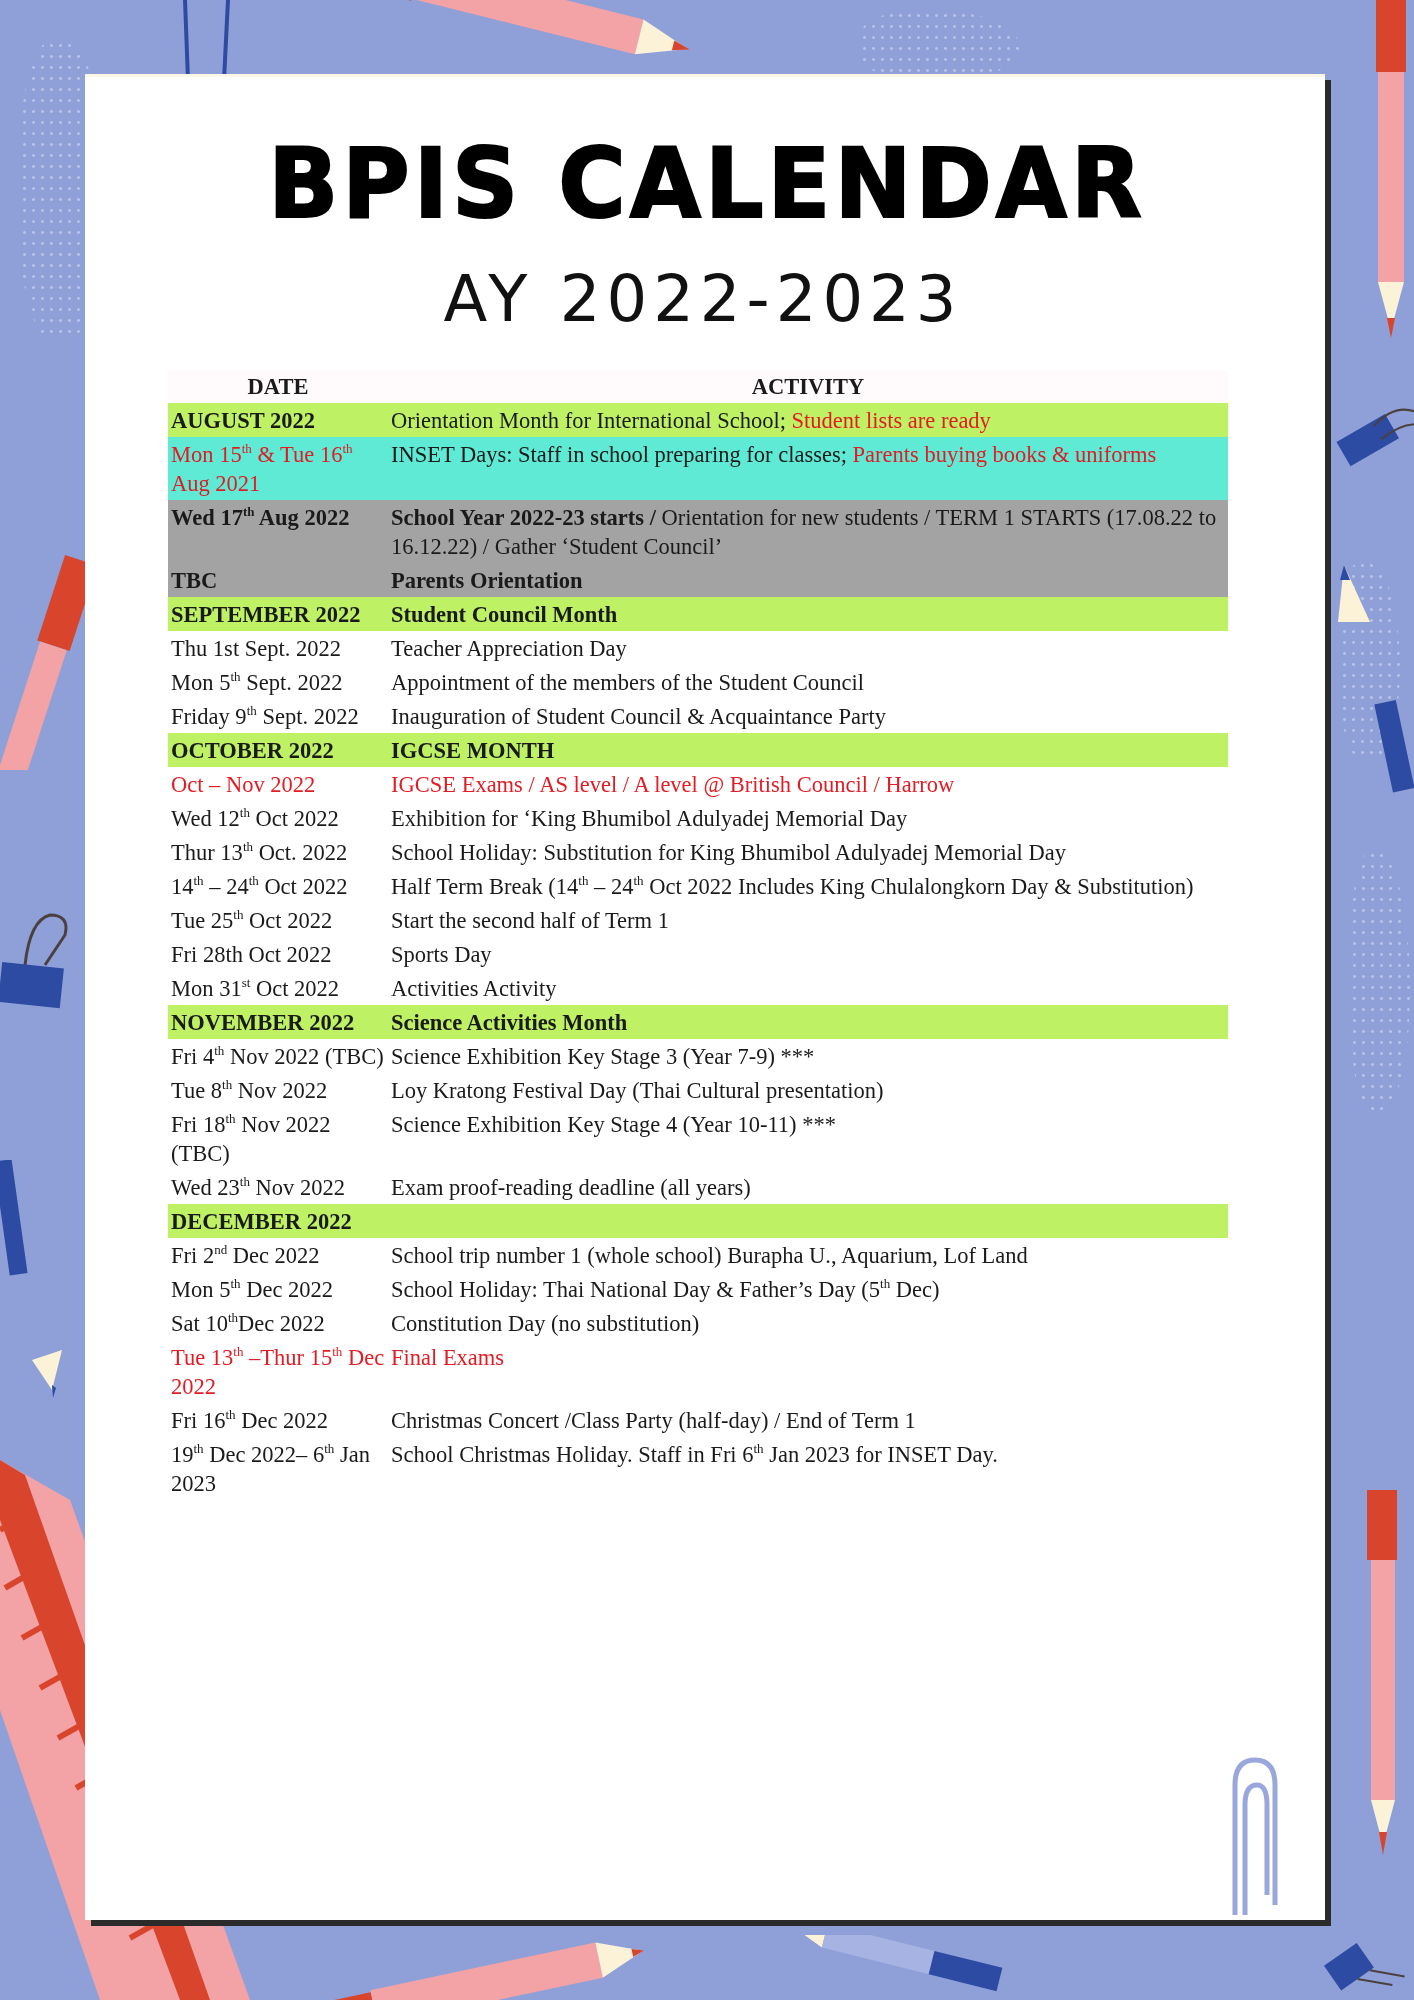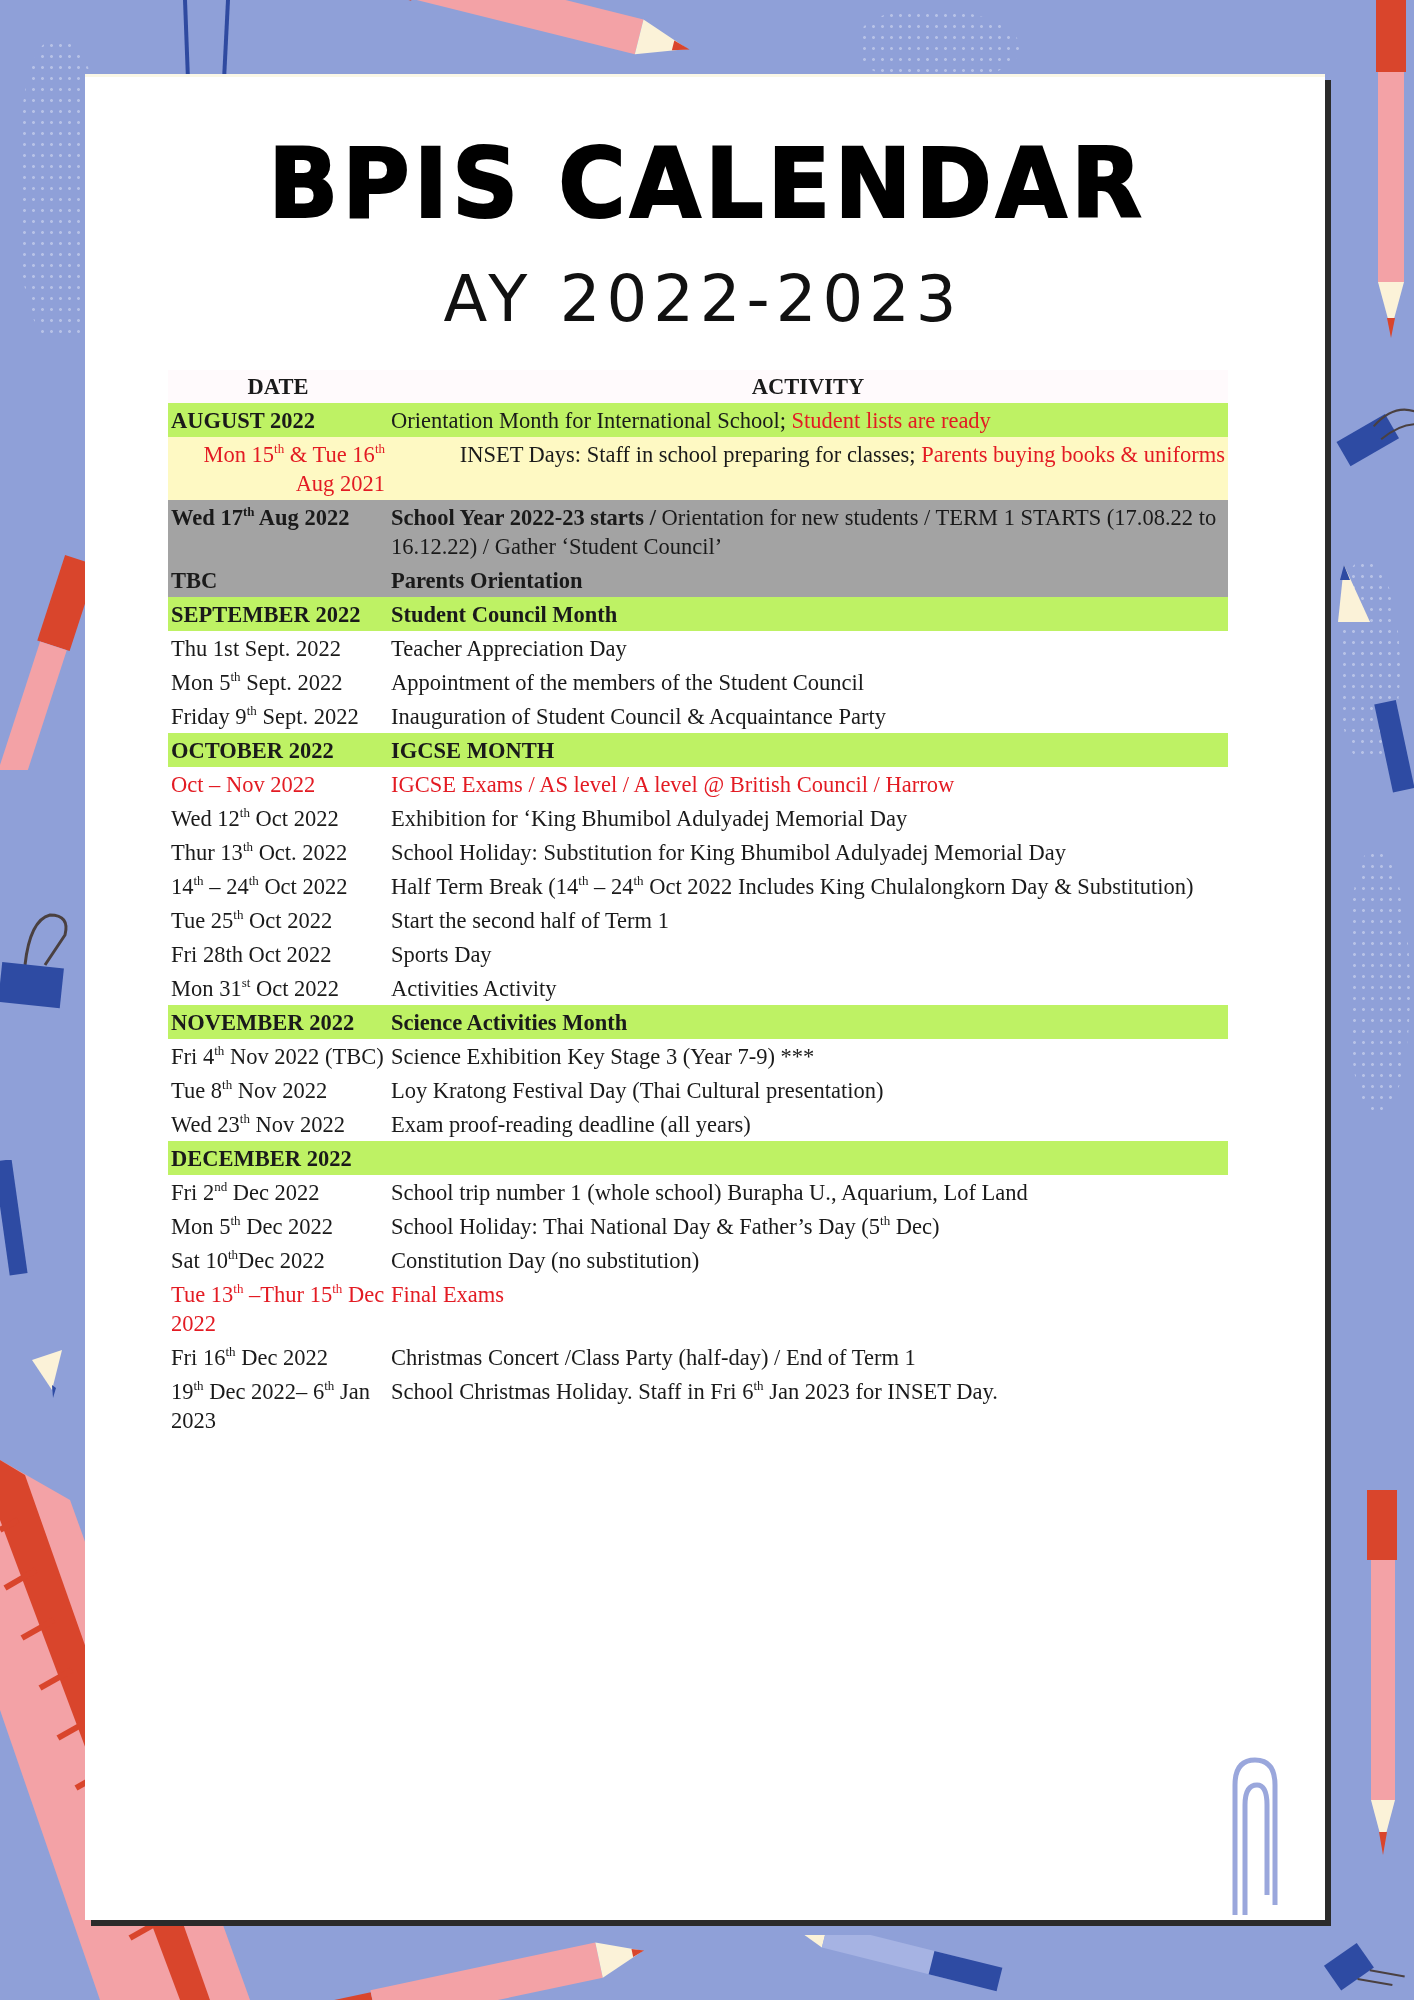--- a/index.html
+++ b/index.html
@@ -65,21 +65,21 @@
     text-align: left;
   }
   table.cal th {
     font-weight: bold;
     text-align: center;
     background: #fffafc;
     padding-top: 2px;
   }
   table.cal td.date { width: 220px; white-space: normal; }
   tr.month td { background: #bef264; font-weight: bold; }
-  tr.cyan td { background: #fef9c3; text-align: right; }
+  tr.cyan td { background: #5eead4; }
   tr.cream td { background: #a3a3a3; }
   .red { color: #e31b23; }
   .bold { font-weight: bold; }
   sup { font-size: 13px; line-height: 0; vertical-align: 9px; }
 </style>
 </head>
 <body>
 
 <div class="speckle" style="left:20px;top:40px;width:90px;height:300px;"></div>
 <div class="speckle" style="left:860px;top:10px;width:160px;height:70px;"></div>
@@ -283,20 +283,24 @@
     </tr>
     <tr>
       <td class="date"><span>Fri 4</span><sup>th</sup><span> Nov 2022 (TBC)</span></td>
       <td>Science Exhibition Key Stage 3 (Year 7-9) ***</td>
     </tr>
     <tr>
       <td class="date"><span>Tue 8</span><sup>th</sup><span> Nov 2022</span></td>
       <td>Loy Kratong Festival Day (Thai Cultural presentation)</td>
     </tr>
     <tr>
+      <td class="date"><span>Fri 18</span><sup>th</sup><span> Nov 2022 (TBC)</span></td>
+      <td>Science Exhibition Key Stage 4 (Year 10-11) ***</td>
+    </tr>
+    <tr>
       <td class="date" style="white-space:nowrap;"><span>Wed 23</span><sup>th</sup><span> Nov 2022</span></td>
       <td>Exam proof-reading deadline (all years)</td>
     </tr>
 
     <tr class="month">
       <td class="date">DECEMBER 2022</td>
       <td></td>
     </tr>
     <tr>
       <td class="date"><span>Fri 2</span><sup>nd</sup><span> Dec 2022</span></td>

